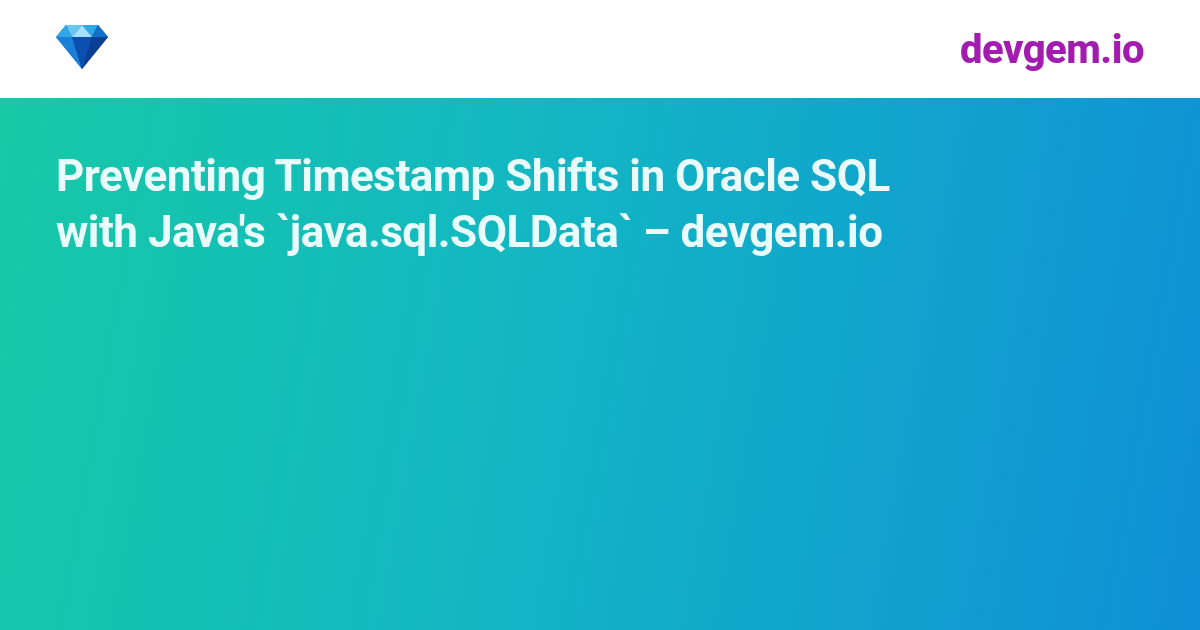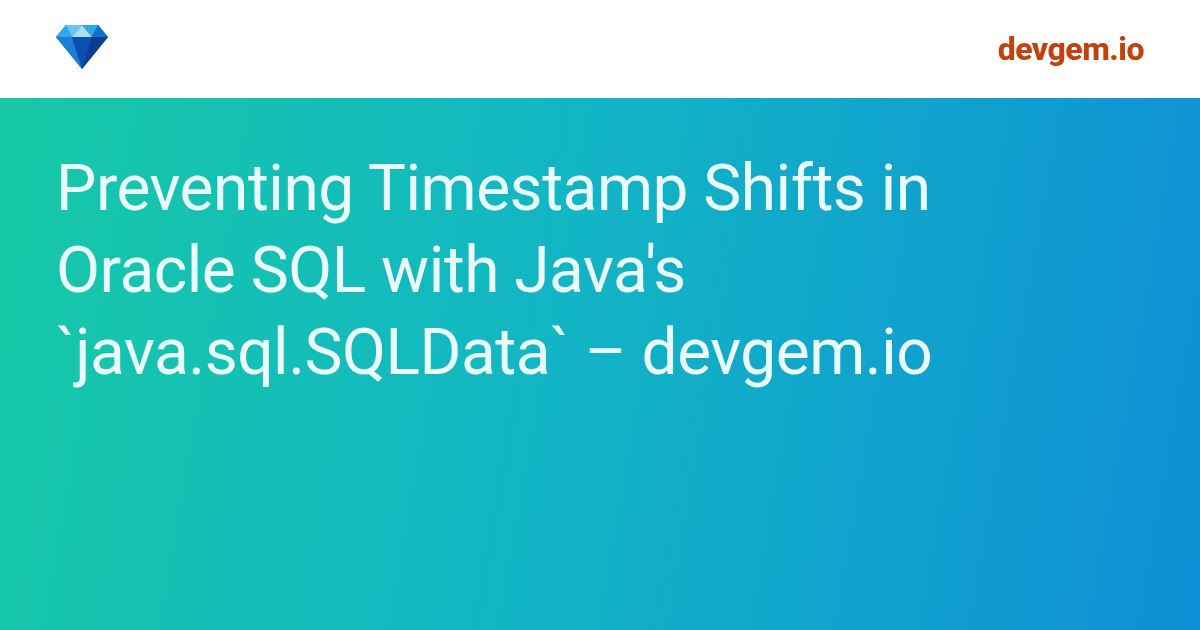--- a/index.html
+++ b/index.html
@@ -1,22 +1,22 @@
 <!DOCTYPE html>
 <html><head>
 <meta charset="utf-8">
 <style>
   * { margin: 0; padding: 0; box-sizing: border-box; }
   html, body { width: 1200px; height: 630px; overflow: hidden; font-family: -apple-system, BlinkMacSystemFont, "Segoe UI", Roboto, "Helvetica Neue", Arial, sans-serif; }
   .card { width: 1200px; height: 630px; background: #ffffff; display: flex; flex-direction: column; }
   .header { height: 98px; display: flex; align-items: center; justify-content: space-between; padding: 0 56px; background: #ffffff; }
   .logo { display: flex; align-items: center; }
-  .site-name { font-size: 32px; font-weight: 800; color: #c2410c; letter-spacing: -0.5px; }
+  .site-name { font-size: 40px; font-weight: 800; color: #a21caf; letter-spacing: -0.5px; }
   .hero { flex: 1; background: linear-gradient(100deg, #17c9a6 0%, #12b6c4 45%, #0f8fd6 100%); padding: 50px 56px 0 56px; display: flex; align-items: flex-start; }
-  .title { color: #e9fbfa; font-size: 64px; line-height: 1.28; font-weight: 400; letter-spacing: -0.5px; max-width: 880px; }
+  .title { color: #e9fbfa; font-size: 44px; line-height: 1.28; font-weight: 700; letter-spacing: -0.5px; max-width: 880px; }
 </style>
 </head>
 <body>
 
 <div class="card">
   <div class="header">
     <div class="logo">
       <span>
         <svg width="52" height="44" viewBox="0 0 52 44">
           <polygon points="0,12 10,0 42,0 52,12 26,44" fill="#0b4fb3"></polygon>

